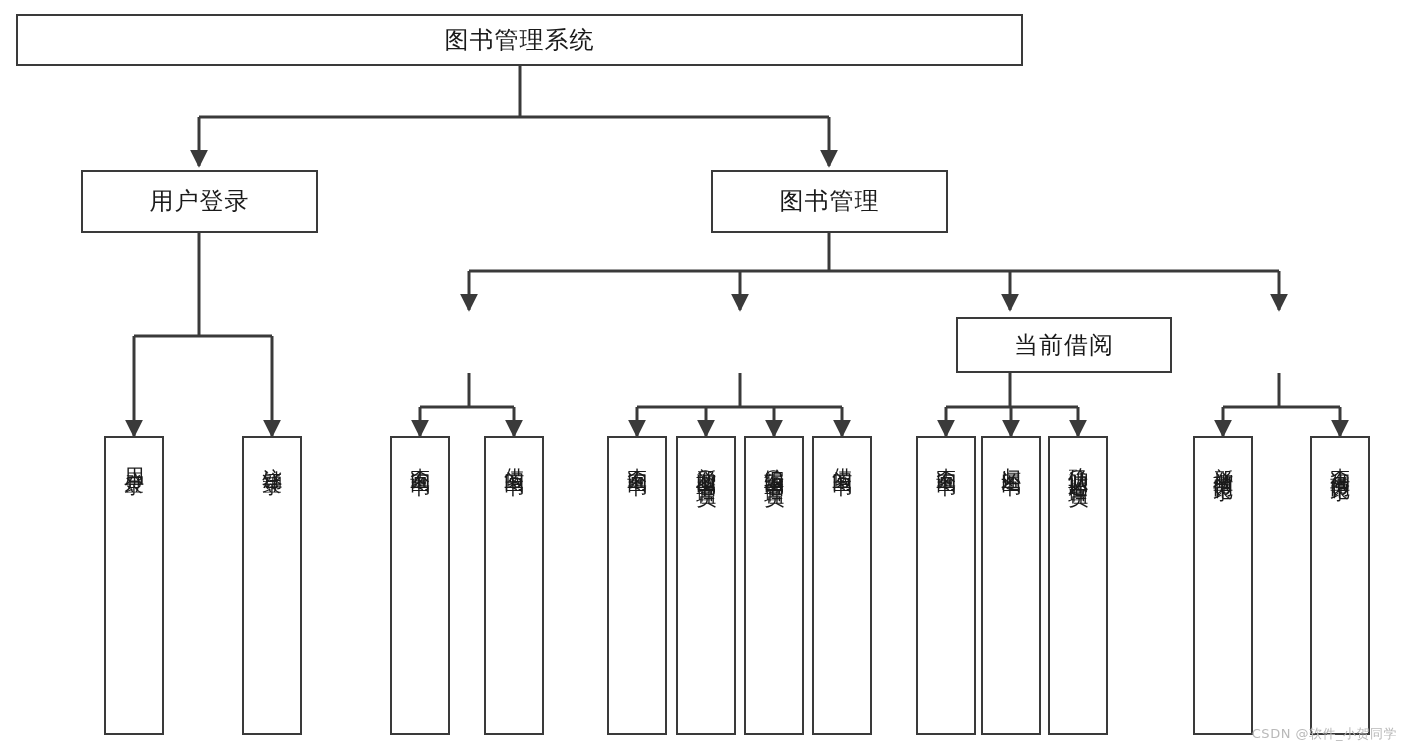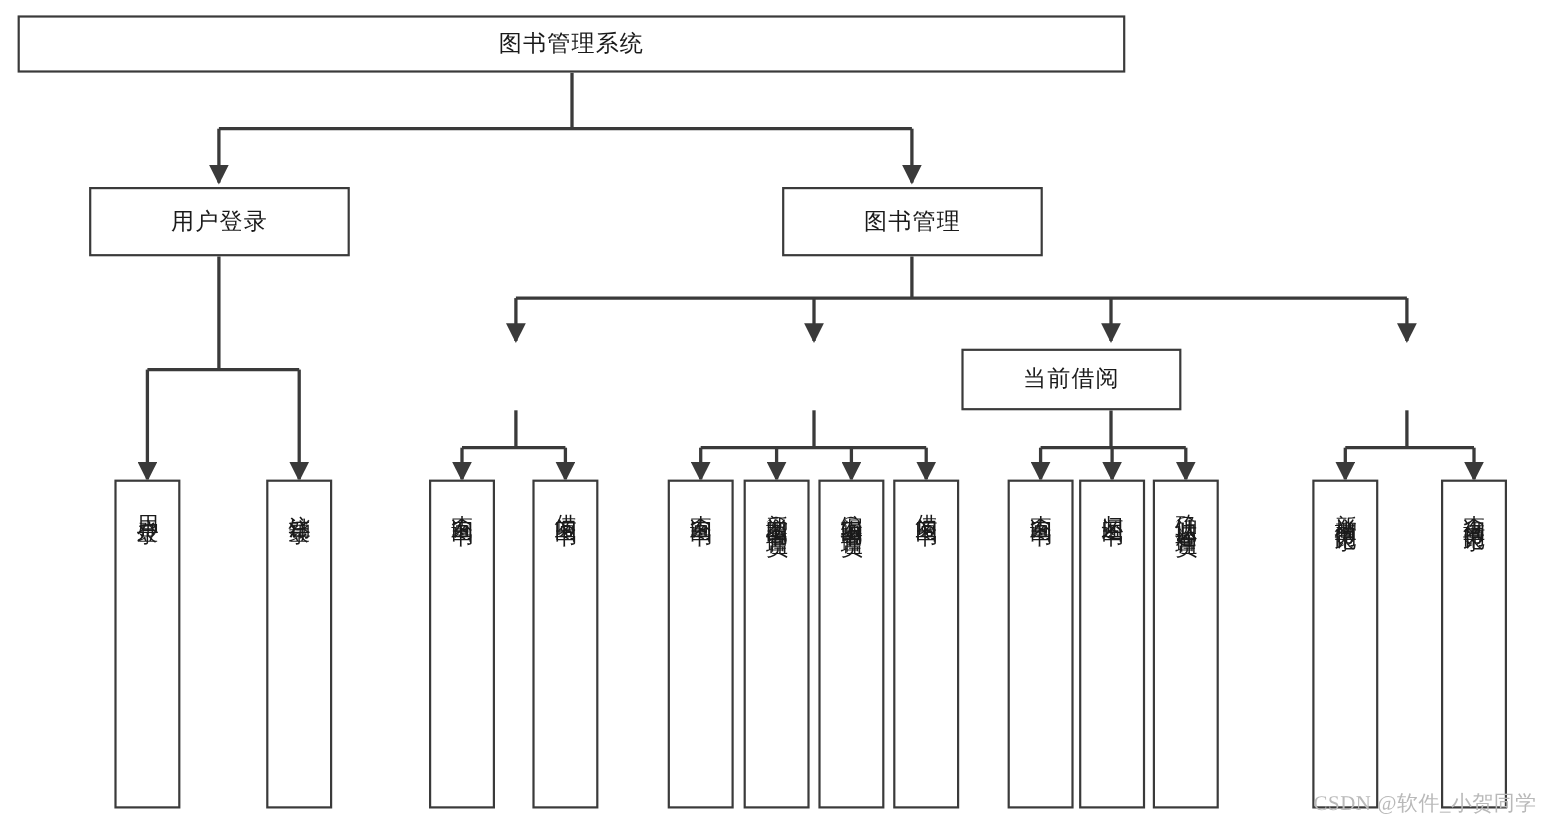--- a/index.html
+++ b/index.html
@@ -31,21 +31,21 @@
     box-sizing: border-box;
     background: #ffffff;
     border: 2px solid #3a3a3a;
     display: flex;
     align-items: center;
     justify-content: center;
     color: #1a1a1a;
     z-index: 2;
   }
   .node-h {
-    font-size: 21px;
+    font-size: 24px;
     letter-spacing: 1px;
     line-height: 1.2;
   }
   .node-v {
     font-size: 20px;
     padding-top: 14px;
     align-items: flex-start;
     justify-content: center;
   }
   .vtext {
@@ -53,26 +53,25 @@
     text-orientation: upright;
     letter-spacing: 3px;
     line-height: 1.08;
     white-space: nowrap;
     display: block;
   }
   .watermark {
     position: absolute;
     right: 8px;
     bottom: 4px;
-    font-size: 19px;
+    font-size: 13px;
     color: #b9b9b9;
     z-index: 3;
     white-space: nowrap;
     letter-spacing: 0.5px;
-    font-family: Liberation Serif, serif;
   }
 </style>
 </head>
 <body>
 
 <div id="canvas">
 
   <svg id="wires" viewBox="0 0 1405 747" xmlns="http://www.w3.org/2000/svg">
     <defs>
       <marker id="arrow" viewBox="0 0 10 10" refX="9" refY="5" markerWidth="6" markerHeight="6" orient="auto-start-reverse">
@@ -127,21 +126,21 @@
     <span>图书管理系统</span>
   </div>
 
   <div class="node node-h" style="left:81px; top:170px; width:237px; height:63px;">
     <span>用户登录</span>
   </div>
   <div class="node node-h" style="left:711px; top:170px; width:237px; height:63px;text-align:right;">
     <span>图书管理</span>
   </div>
 
-  <div class="node node-h" style="left:874px; top:317px; width:200px; height:56px;">
+  <div class="node node-h" style="left:956px; top:317px; width:216px; height:56px;">
     <span>当前借阅</span>
   </div>
 
   <div class="node node-v" style="left:104px; top:436px; width:60px; height:299px;">
     <span class="vtext">用户登录</span>
   </div>
   <div class="node node-v" style="left:242px; top:436px; width:60px; height:299px;">
     <span class="vtext">注销登录</span>
   </div>
 

